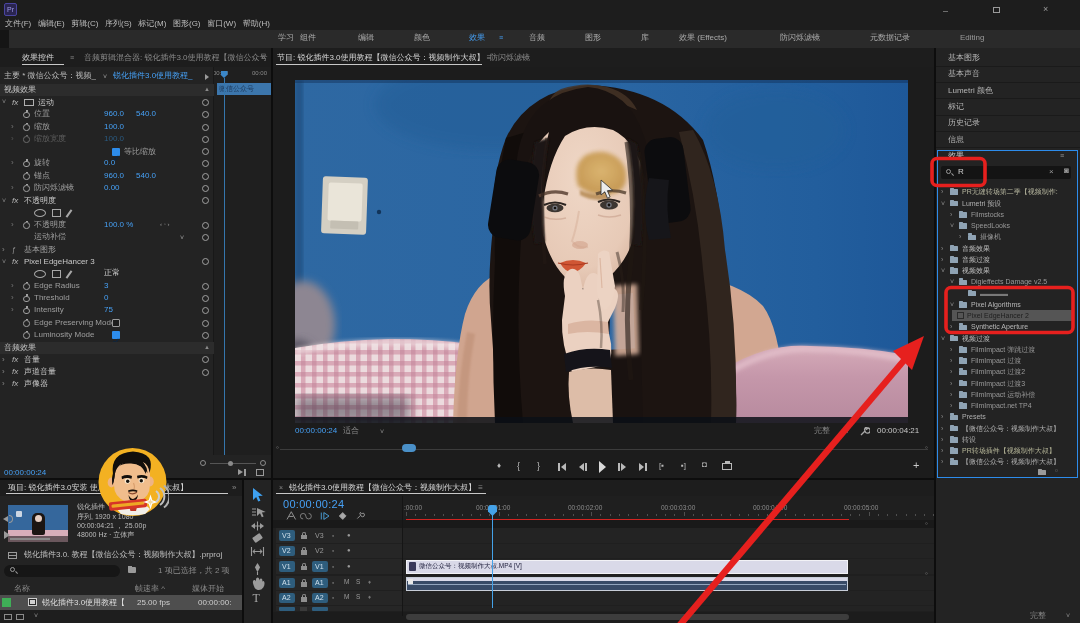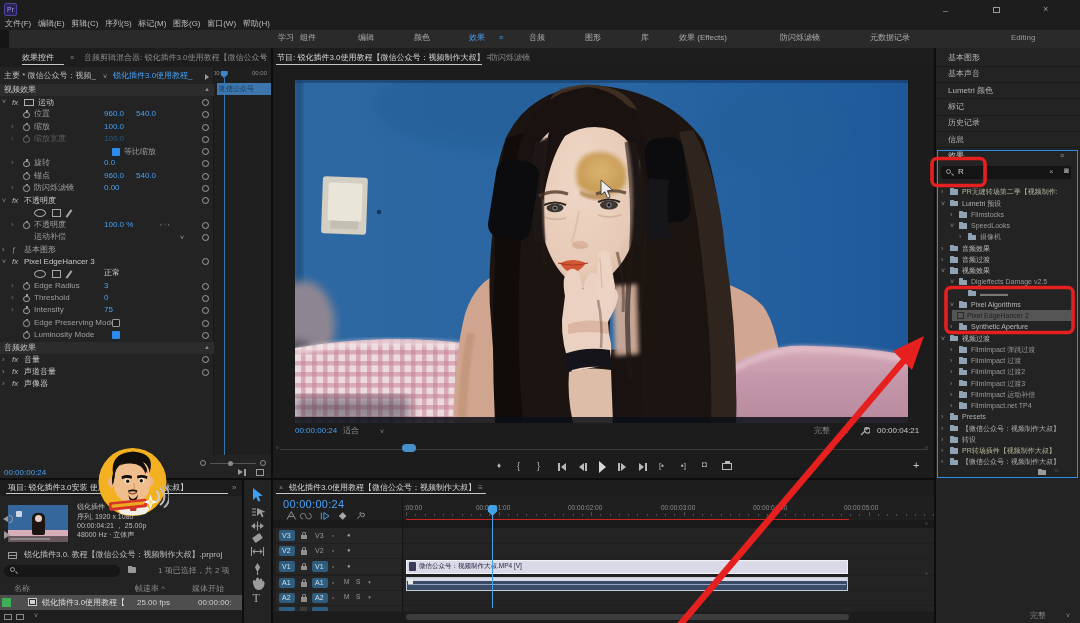--- a/index.html
+++ b/index.html
@@ -28,21 +28,21 @@
 <div class="tx" style="left:358px;top:34px;color:#ababab">编辑</div>
 <div class="tx" style="left:414px;top:34px;color:#ababab">颜色</div>
 <div class="tx blue" style="left:469px;top:34px">效果</div>
 <div class="tx blue" style="left:499px;top:34px;font-size:7px">≡</div>
 <div class="tx" style="left:529px;top:34px;color:#ababab">音频</div>
 <div class="tx" style="left:585px;top:34px;color:#ababab">图形</div>
 <div class="tx" style="left:641px;top:34px;color:#ababab">库</div>
 <div class="tx" style="left:679px;top:34px;color:#ababab">效果 (Effects)</div>
 <div class="tx" style="left:780px;top:34px;color:#ababab">防闪烁滤镜</div>
 <div class="tx" style="left:870px;top:34px;color:#ababab">元数据记录</div>
-<div class="tx" style="left:1011px;top:34px;color:#9a9a9a">Editing</div>
+<div class="tx" style="left:960px;top:34px;color:#9a9a9a">Editing</div>
 
 <div id="ec" class="ab" style="left:0;top:48px;width:271px;height:430px;background:#232323"></div>
 <div class="ab" style="left:0;top:48px;width:271px;height:19px;background:#1d1d1d"></div>
 <div class="tx bright" style="left:22px;top:54px">效果控件</div>
 <div class="ab" style="left:22px;top:64px;width:42px;height:1px;background:#c8c8c8"></div>
 <div class="tx dim" style="left:70px;top:54px;font-size:7px">≡</div>
 <div class="tx dim" style="left:84px;top:54px">音频剪辑混合器: 锐化插件3.0使用教程【微信公众号</div>
 <div class="tx dim" style="left:261px;top:54px">»</div>
 
 <div class="ab" style="left:214px;top:67px;width:57px;height:388px;background:#1f1f1f"></div>

